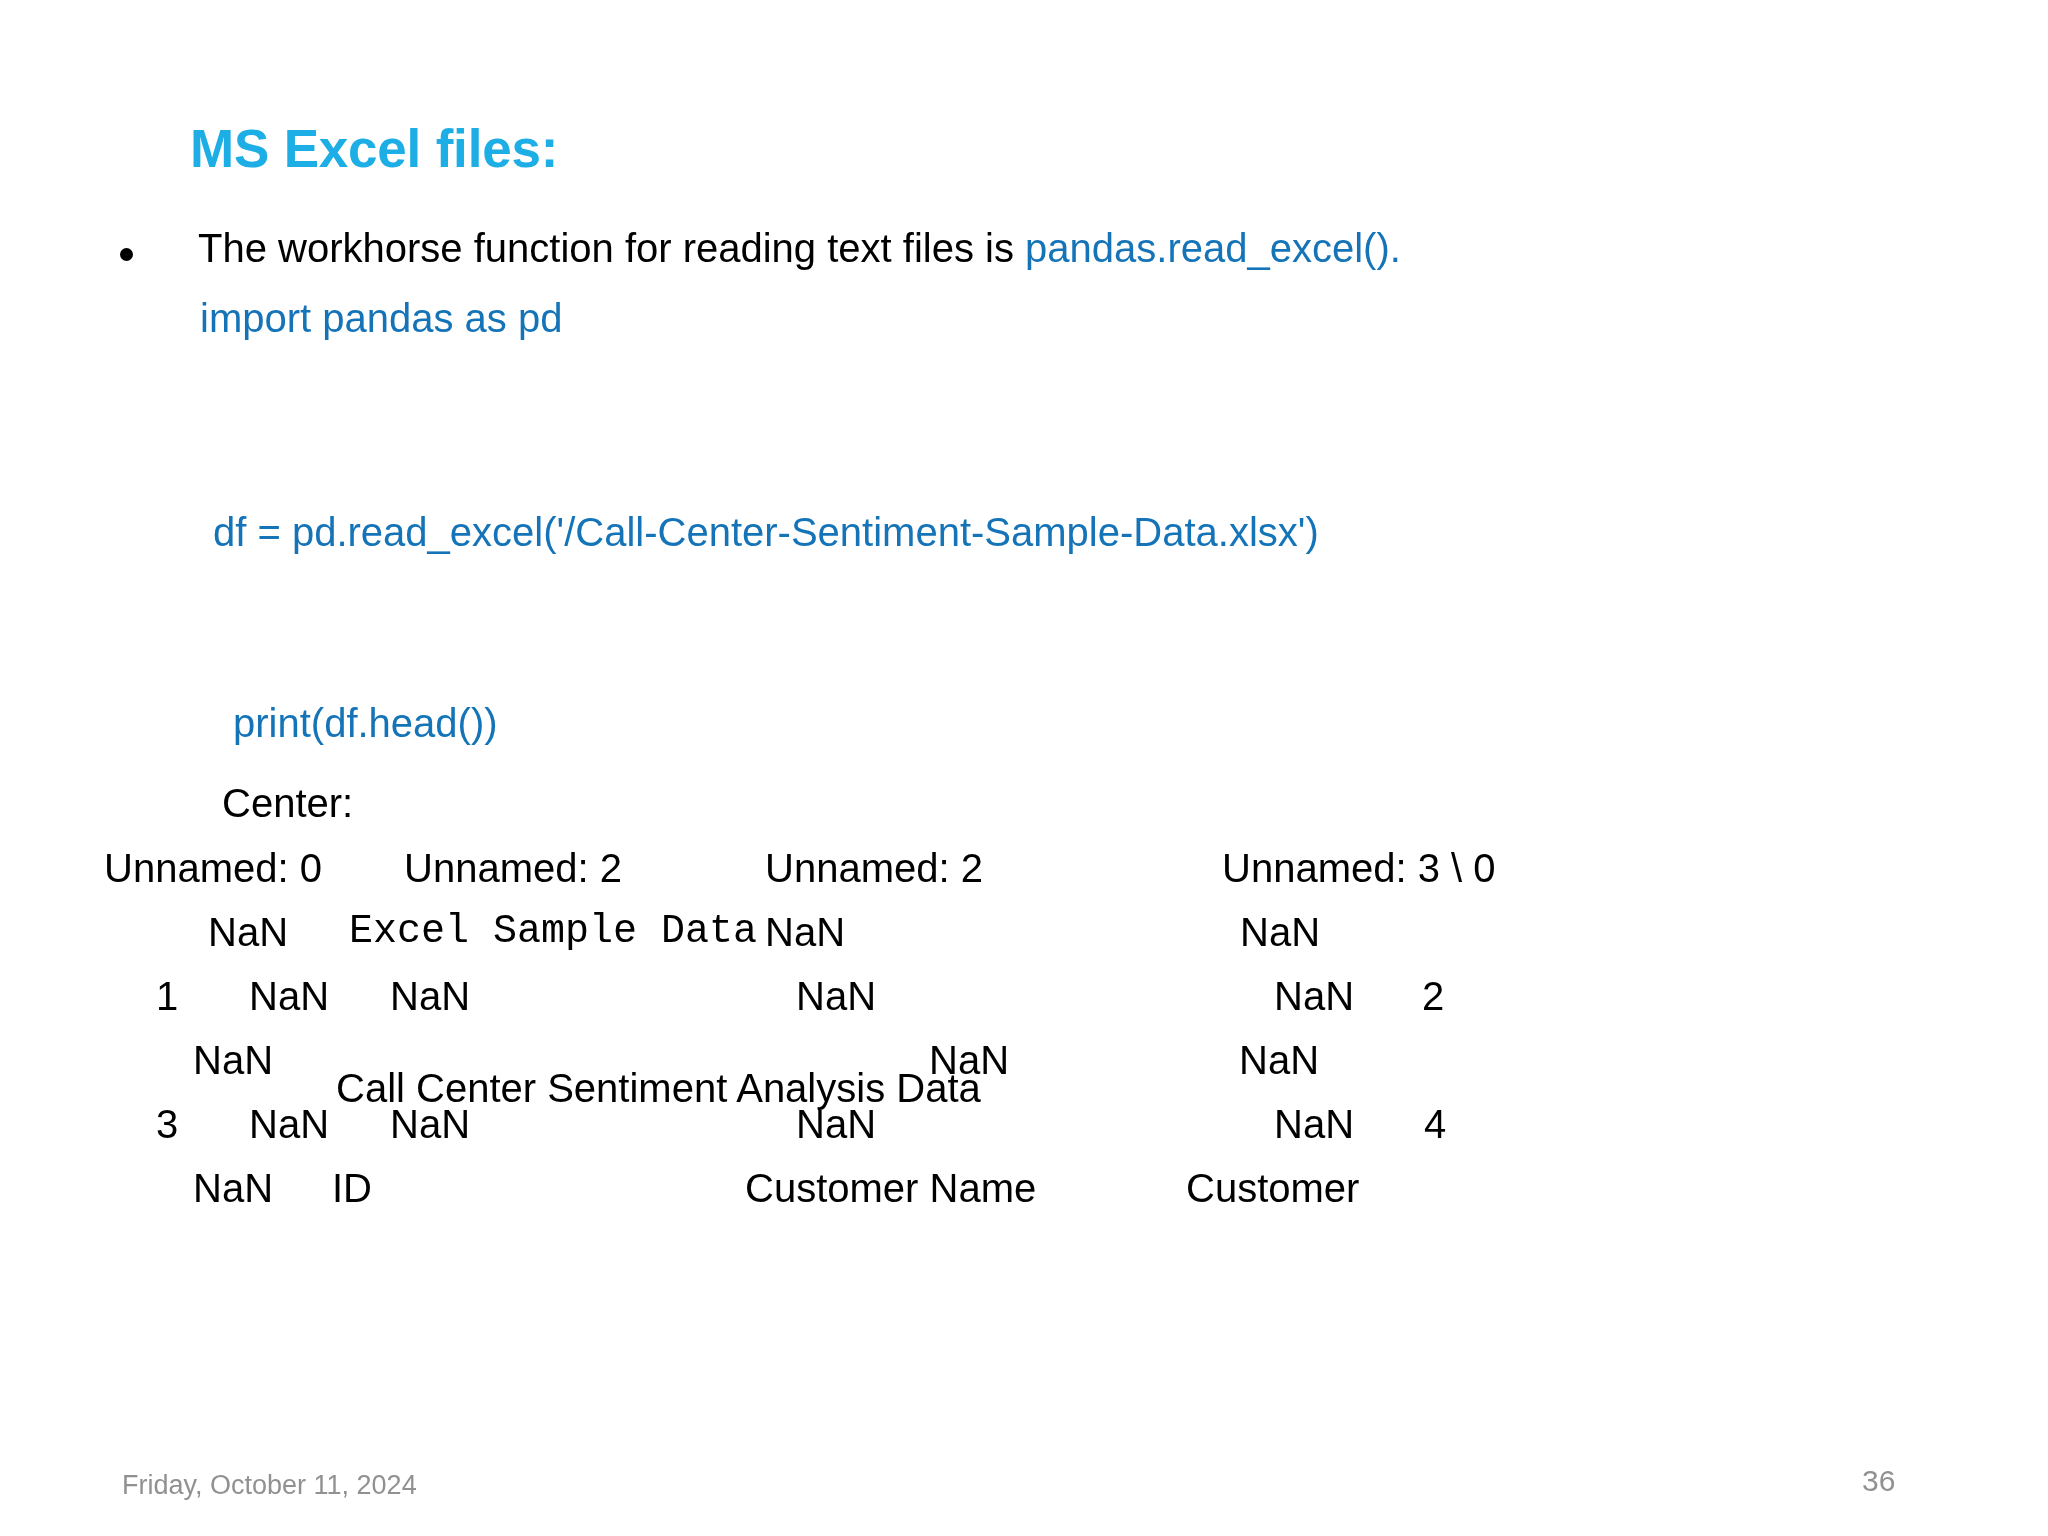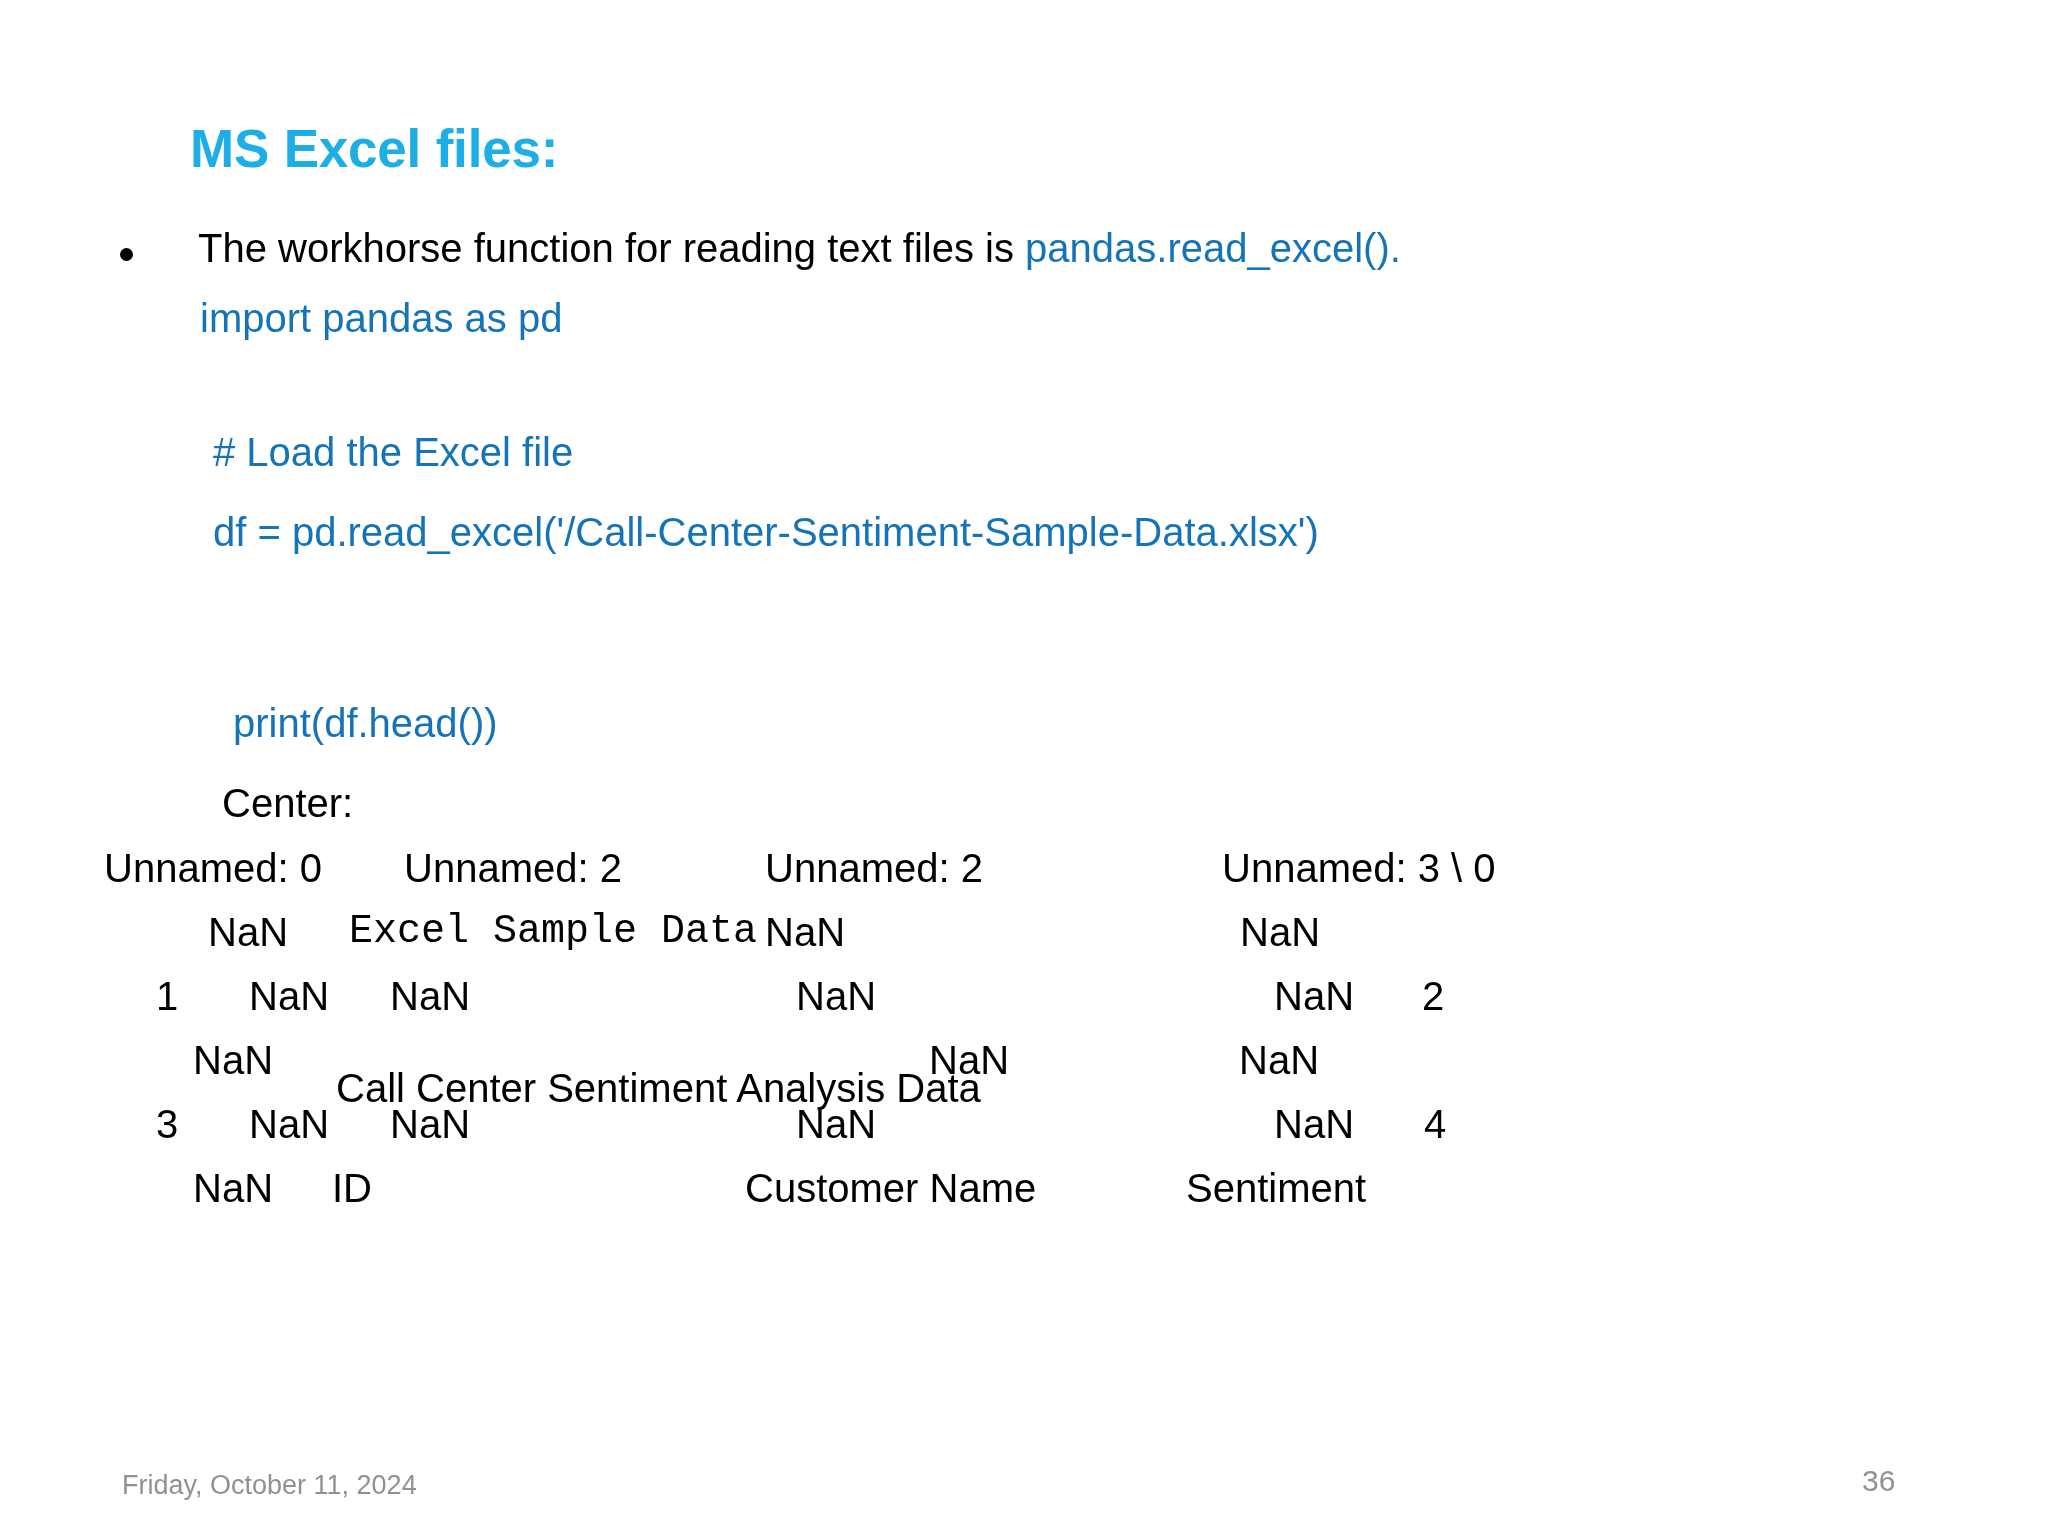--- a/index.html
+++ b/index.html
@@ -136,21 +136,20 @@
 
   <div class="bullet-row">
     <span class="bullet-dot"></span>
     <div class="bullet-text">
       <span>The workhorse function for reading text files is </span><span class="code-ref">pandas.read_excel().</span>
     </div>
   </div>
 
   <div class="code-line code-import">import pandas as pd</div>
 
-  <div class="code-line code-comment1"># Load the Excel file</div>
 
   <div class="code-line code-load">df = pd.read_excel('/Call-Center-Sentiment-Sample-Data.xlsx')</div>
 
 
   <div class="code-line code-print">print(df.head())</div>
 
   <div class="output-label">Center:</div>
 
   <div class="output-block" id="output-block">
       <div class="out-row">
@@ -184,21 +183,21 @@
         <span class="out-cell" style="left: 249px;">NaN</span>
         <span class="out-cell" style="left: 390px;">NaN</span>
         <span class="out-cell" style="left: 796px;">NaN</span>
         <span class="out-cell" style="left: 1274px;">NaN</span>
         <span class="out-cell" style="left: 1424px;">4</span>
       </div>
       <div class="out-row">
         <span class="out-cell" style="left: 193px;">NaN</span>
         <span class="out-cell" style="left: 332px;">ID</span>
         <span class="out-cell" style="left: 745px;">Customer Name</span>
-        <span class="out-cell" style="left: 1186px;">Sentiment</span>
+        <span class="out-cell" style="left: 1186px;">Customer</span>
       </div>
     </div>
 
   <div class="footer-date">Friday, October 11, 2024</div>
 
   <div class="footer-page">36</div>
 
 </div>
 
 </body></html>

